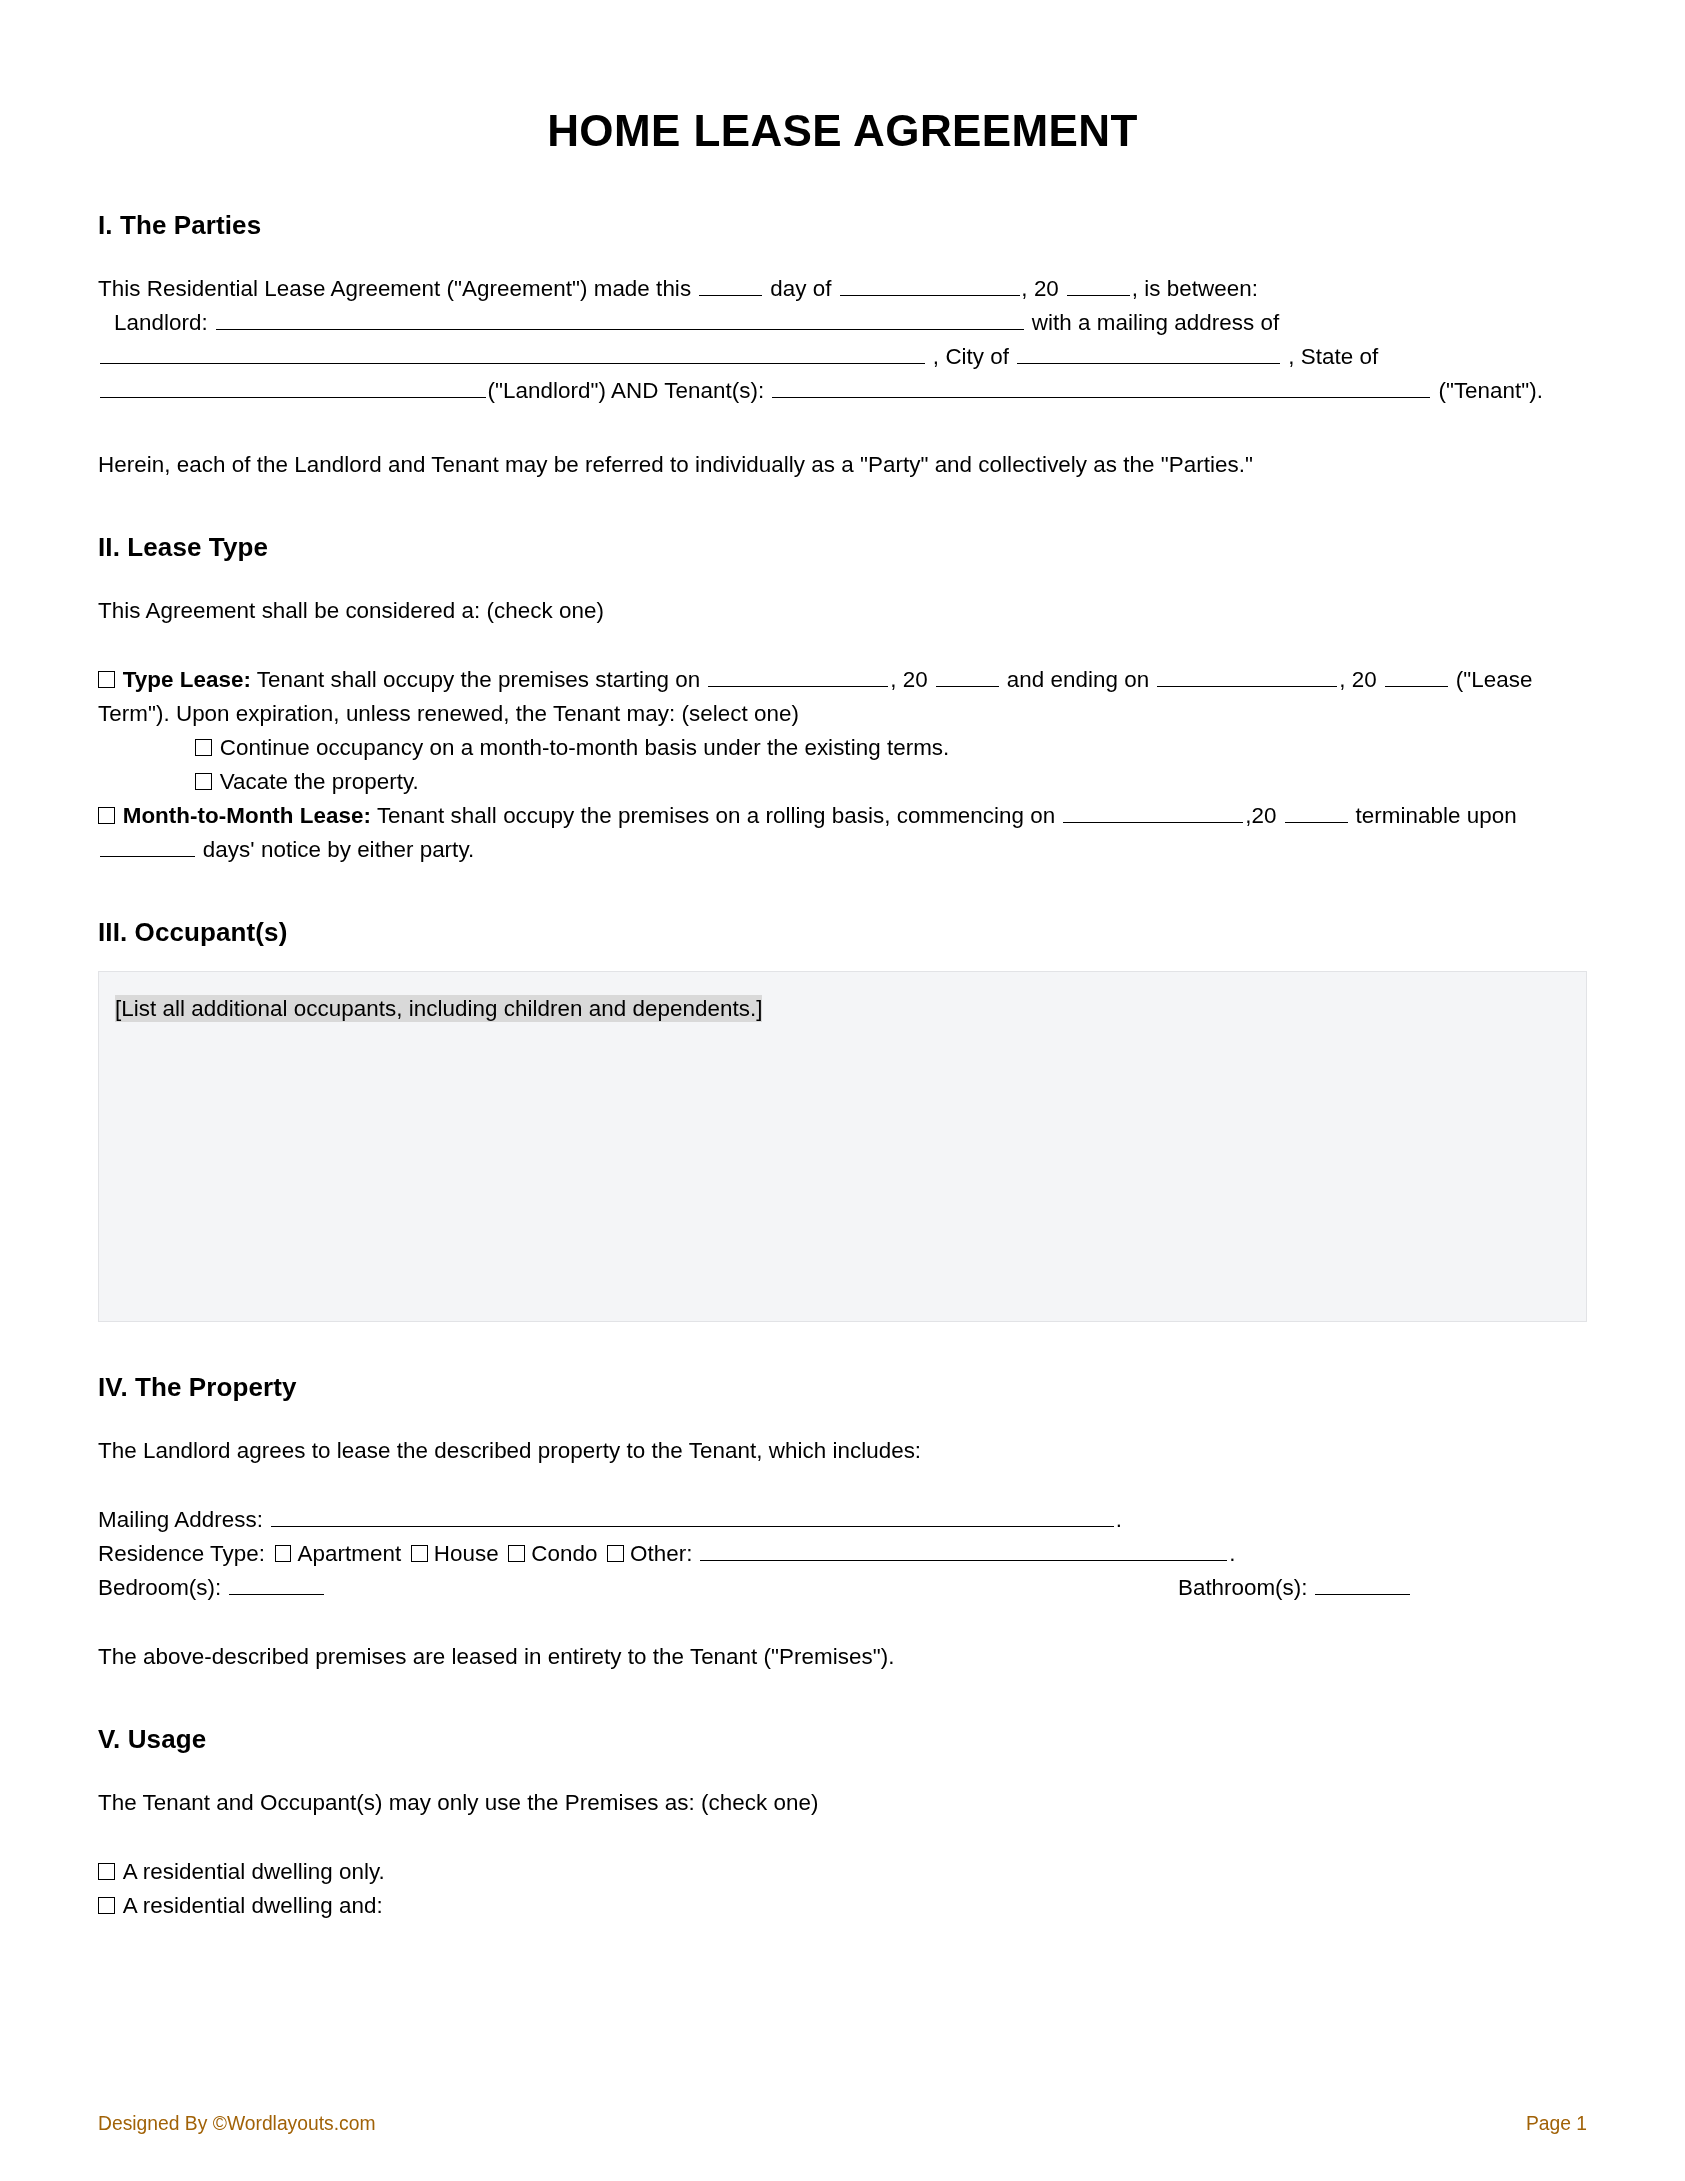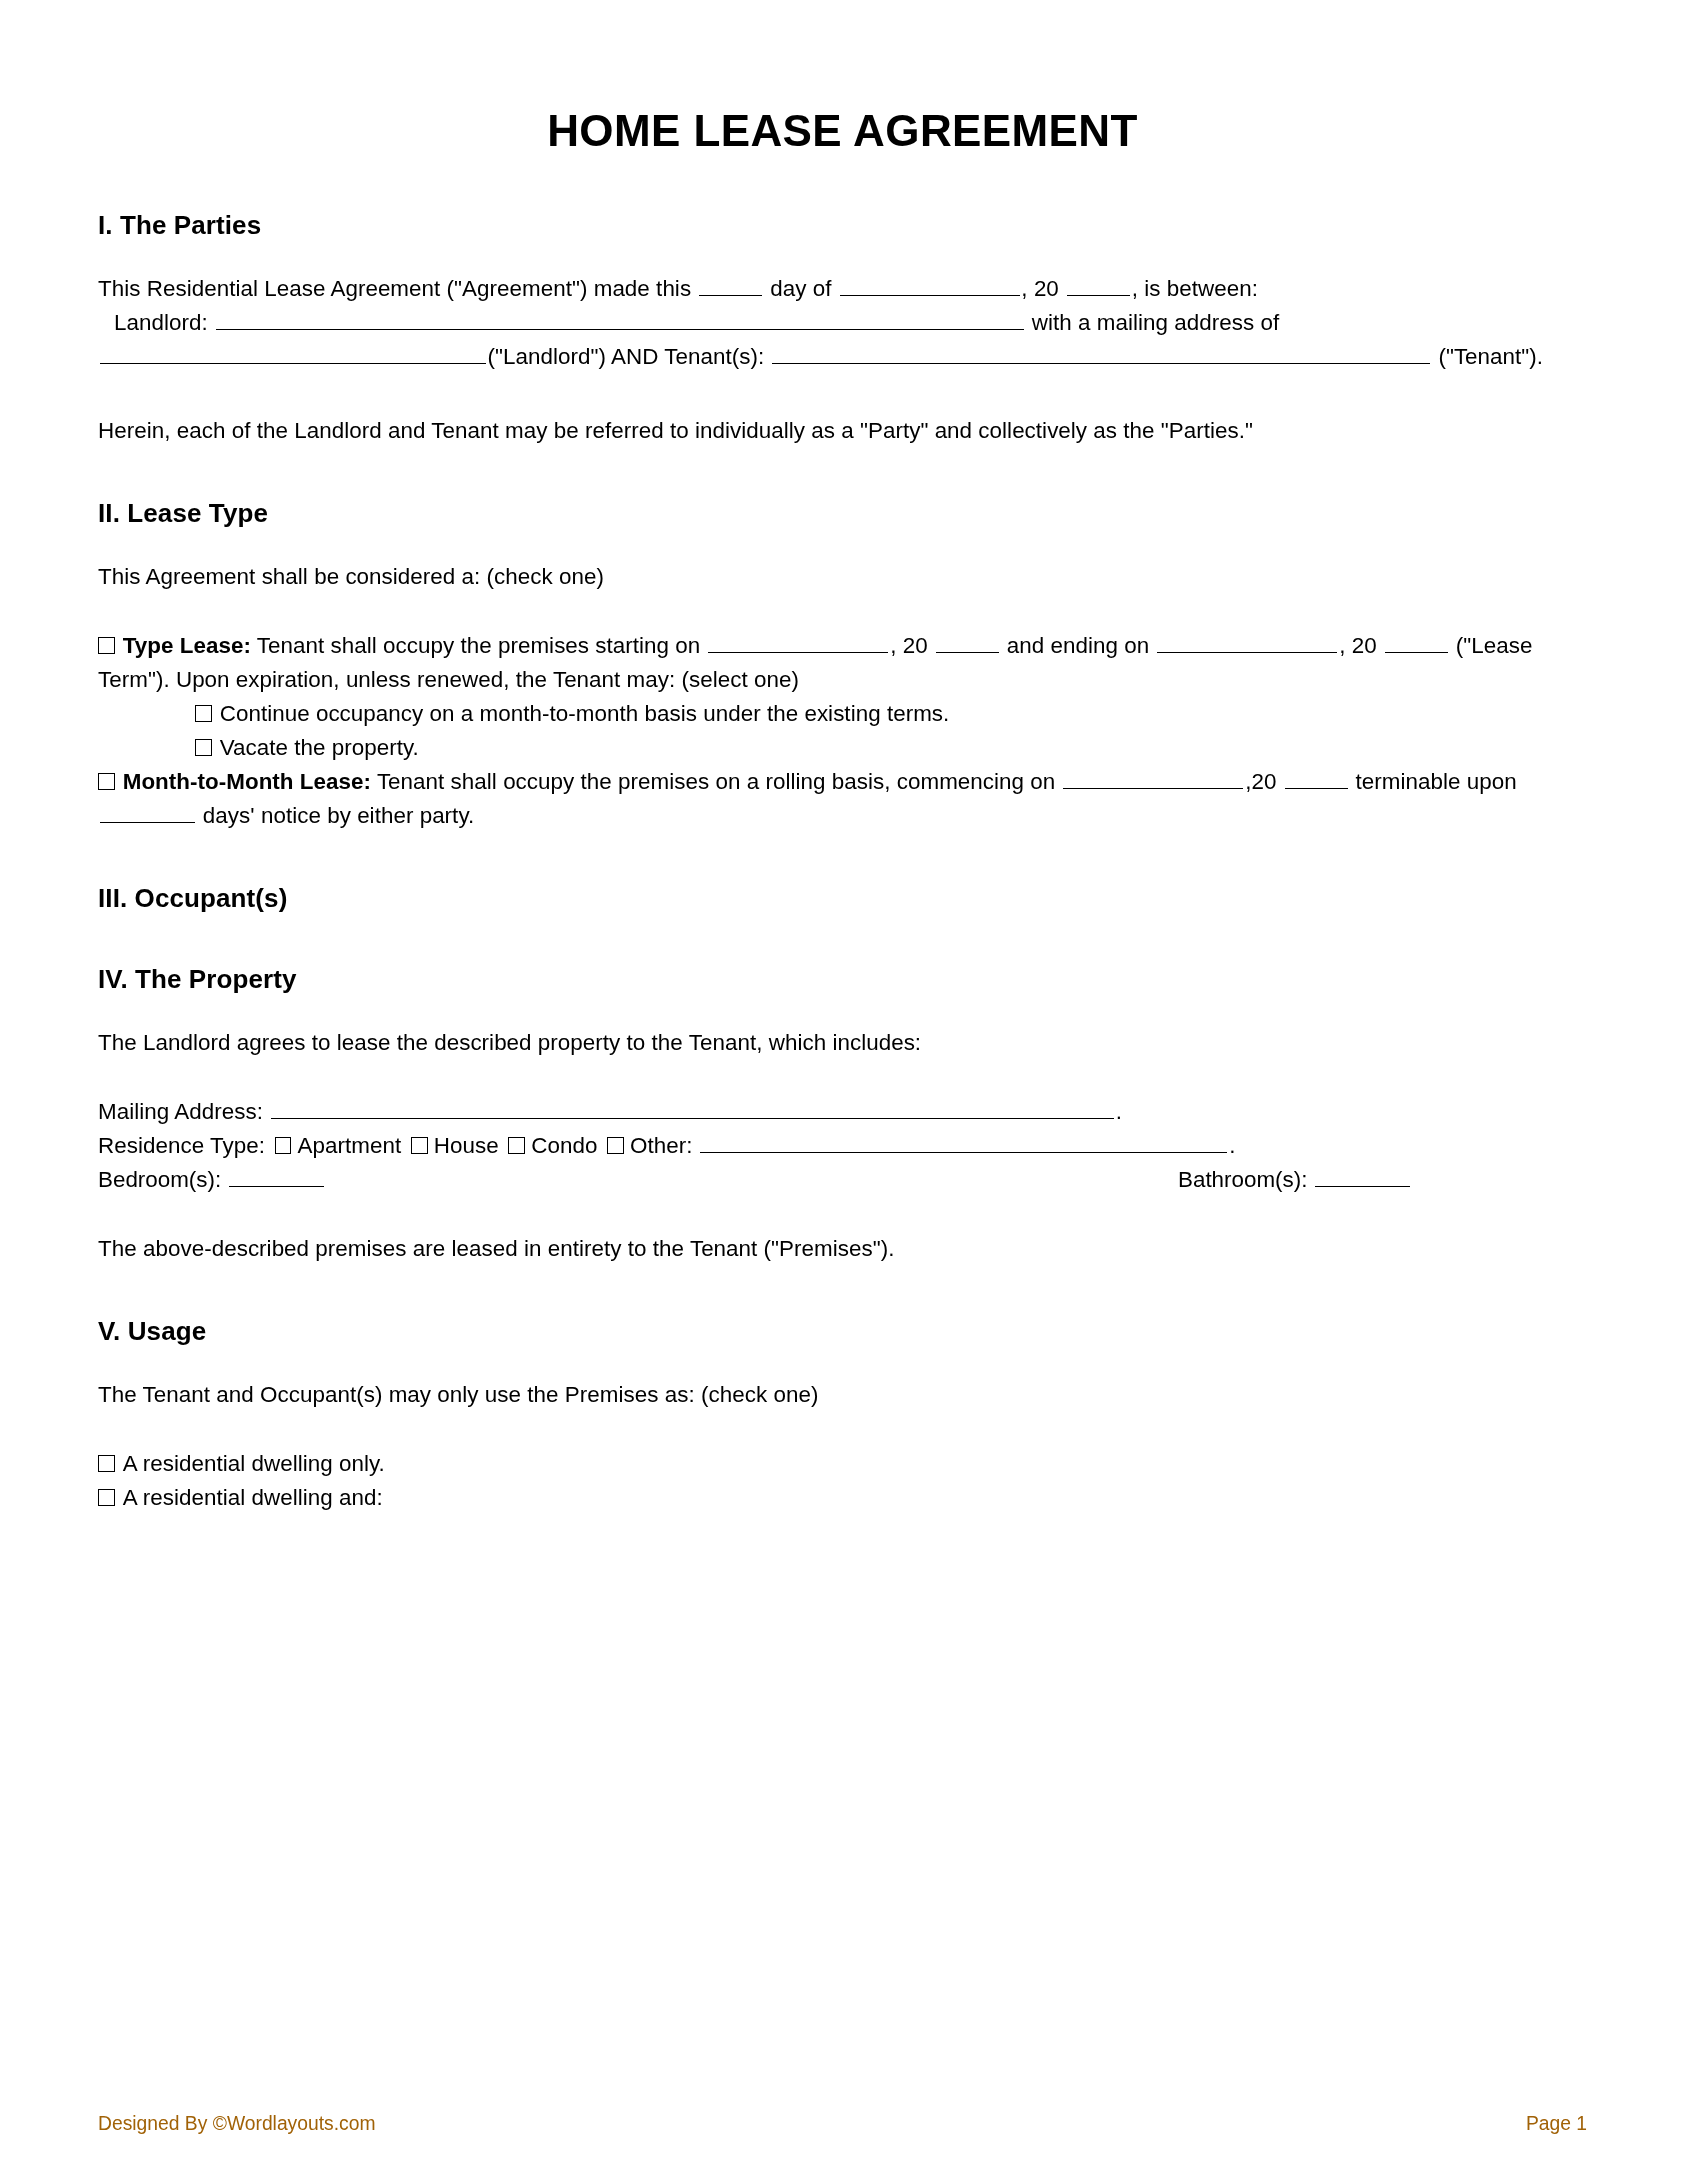--- a/index.html
+++ b/index.html
@@ -145,20 +145,26 @@
     <span class="blank b-xl"></span><span>, 20</span>
     <span class="blank b-sm"></span><span>, is between:</span>
   </p>
 
   <p class="body-text indent-1">
     <span>Landlord:</span>
     <span class="blank b-7xl"></span>
     <span>with a mailing address of</span>
   </p>
 
+  <p class="body-text">
+    <span class="blank" style="width:825px"></span>
+    <span>, City of</span>
+    <span class="blank b-2xl"></span>
+    <span>, State of</span>
+  </p>
 
   <p class="body-text">
     <span class="blank b-3xl"></span><span>("Landlord") AND Tenant(s):</span>
     <span class="blank" style="width:658px"></span>
     <span>("Tenant").</span>
   </p>
 
   <div class="sp-46"></div>
 
   <p class="body-text">Herein, each of the Landlord and Tenant may be referred to individually as a "Party" and collectively as the "Parties."</p>
@@ -198,20 +204,23 @@
     <span class="blank b-sm"></span>
     <span>terminable upon</span>
     <span class="blank b-md"></span>
     <span>days' notice by either party.</span>
   </p>
 
   <div class="sp-56"></div>
 
   <h2 class="section-heading">III. Occupant(s)</h2>
 
+  <div class="occupants-box">
+    <span class="occupants-placeholder">[List all additional occupants, including children and dependents.]</span>
+  </div>
 
   <div class="sp-56"></div>
 
   <h2 class="section-heading">IV. The Property</h2>
   <div class="sp-34"></div>
 
   <p class="body-text">The Landlord agrees to lease the described property to the Tenant, which includes:</p>
 
   <div class="sp-40"></div>
 

